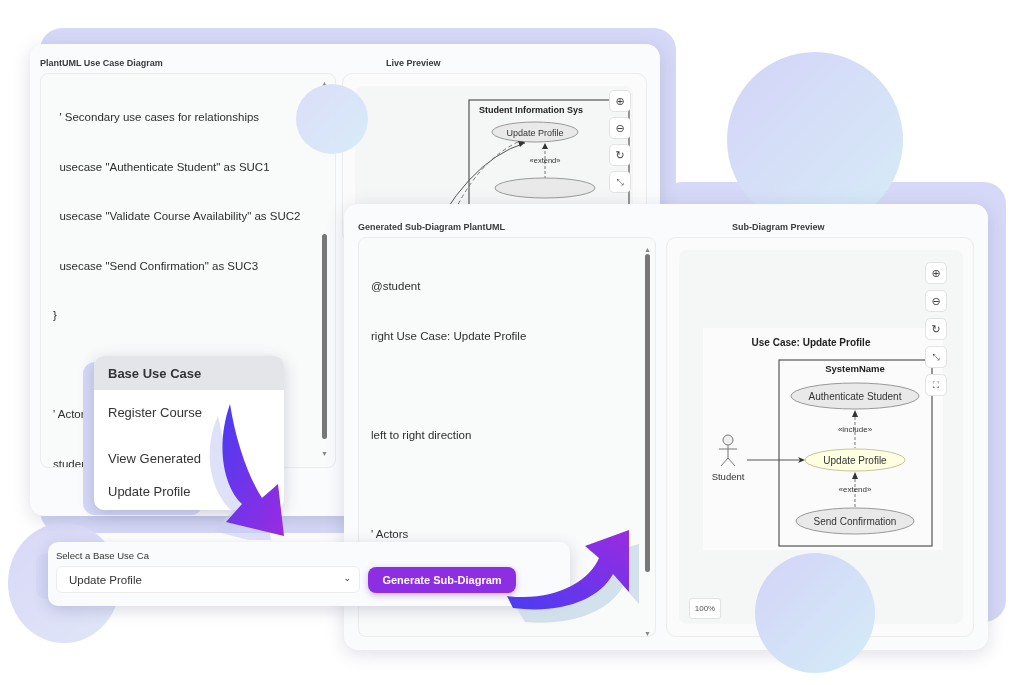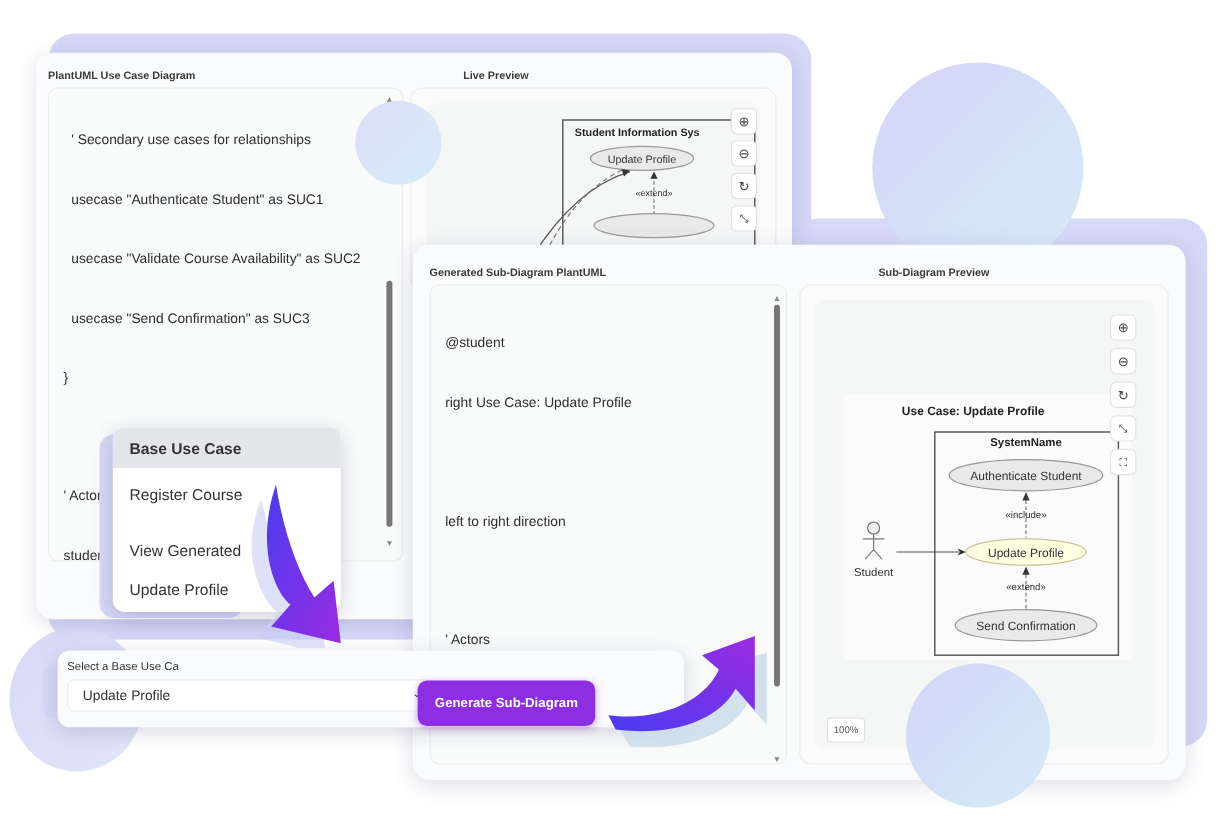--- a/index.html
+++ b/index.html
@@ -209,21 +209,21 @@
   <div class="dd-item" style="height:30px;">Update Profile</div>
 </div>
 
 <div class="backdrop" style="left:36px;top:553px;width:306px;height:46px;border-radius:10px;"></div>
 <div class="select-card" style="left:48px;top:542px;width:522px;height:64px;">
   <div class="select-label" style="left:8px;top:8px;">Select a Base Use Ca</div>
   <div class="select-box" style="left:8px;top:24px;width:304px;height:27px;">
     <span>Update Profile</span>
     <span class="select-chevron">⌄</span>
   </div>
-  <div class="gen-btn" style="left:300px;top:25px;width:148px;height:38px;">Generate Sub-Diagram</div>
+  <div class="gen-btn" style="left:320px;top:25px;width:148px;height:26px;">Generate Sub-Diagram</div>
 </div>
 
 <svg width="100" height="140" style="position:absolute;left:200px;top:400px;">
   <defs>
     <linearGradient id="g1" x1="0" y1="0" x2="1" y2="1">
       <stop offset="0" stop-color="#4a3cf2"></stop>
       <stop offset="1" stop-color="#9a2be0"></stop>
     </linearGradient>
   </defs>
   <path d="M 26 10 C 8 50, 22 90, 40 105 L 22 125 L 80 140 L 72 90 L 58 102 C 44 80, 34 50, 26 10 Z" fill="#c8cdf3" opacity="0.6" transform="translate(-8,6)"></path>

